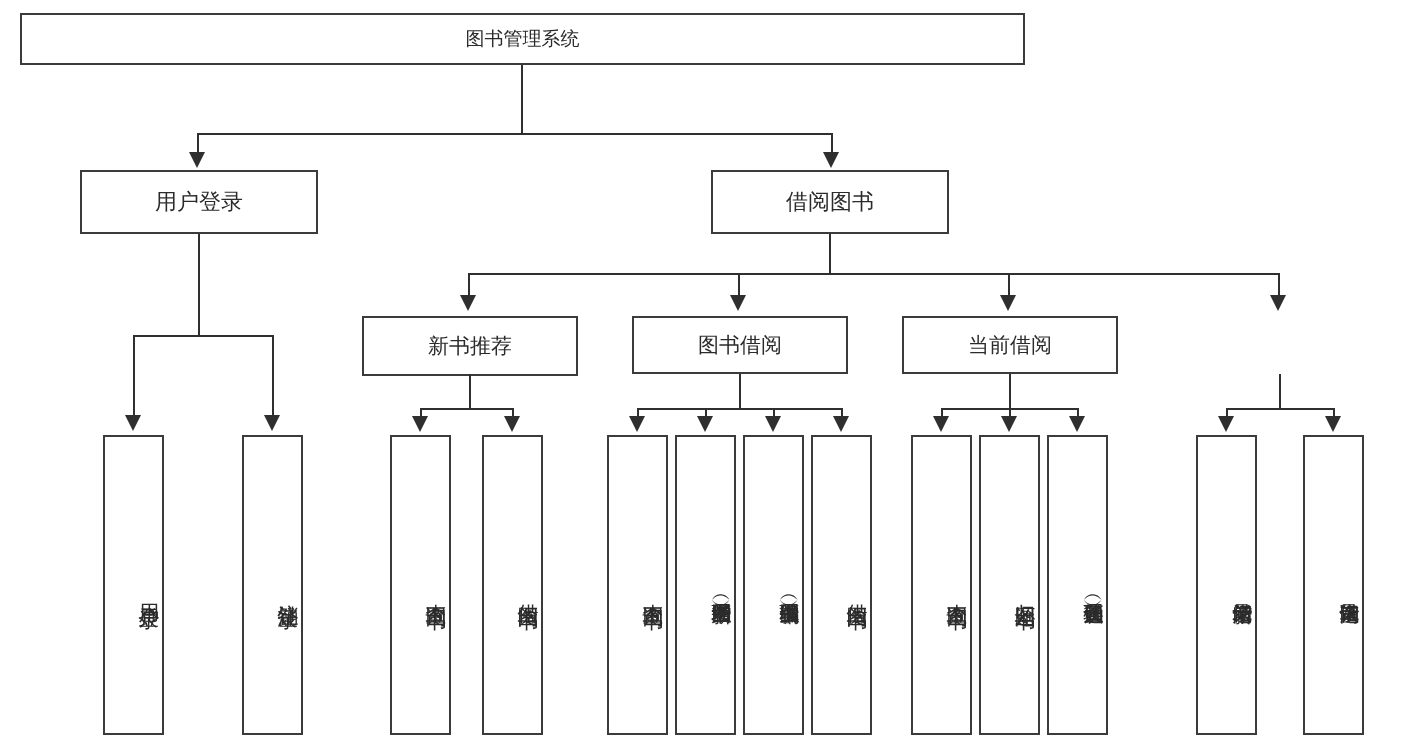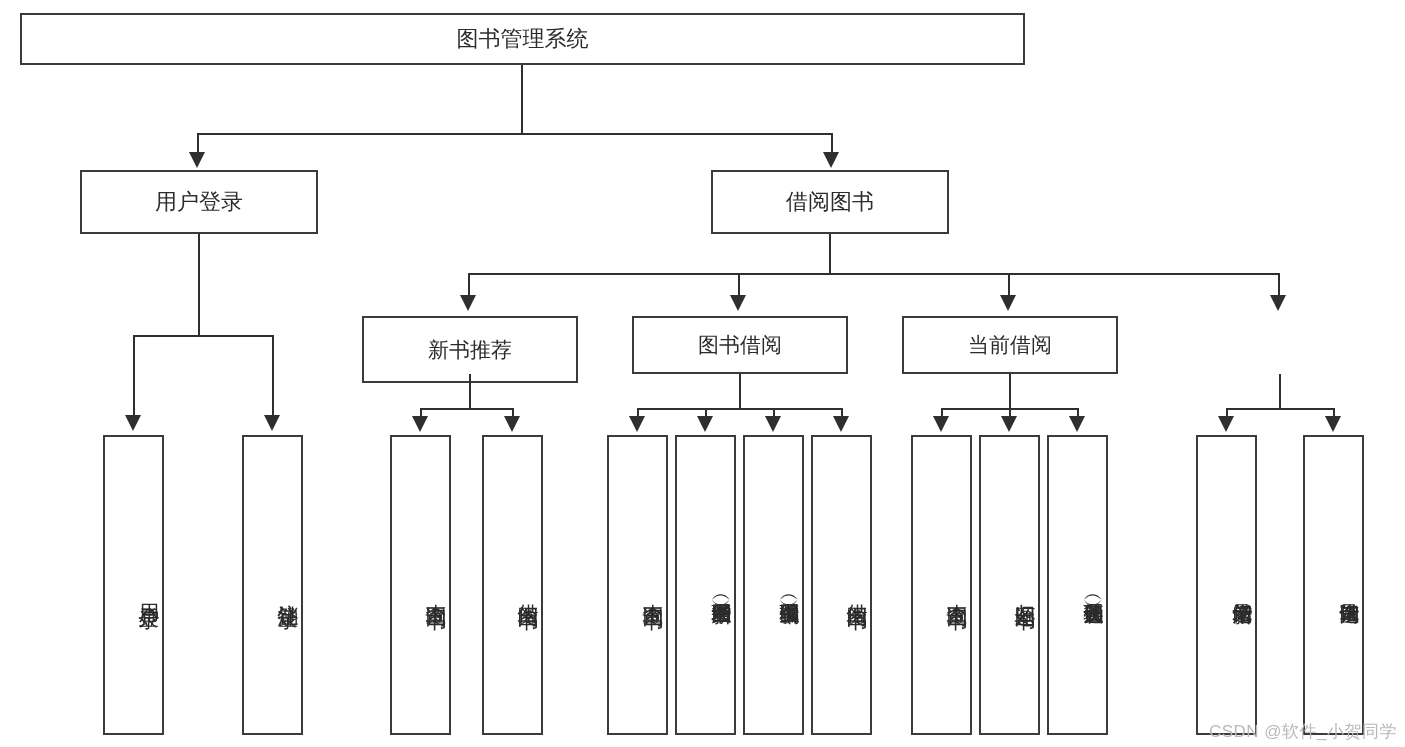--- a/index.html
+++ b/index.html
@@ -26,21 +26,21 @@
     background: #ffffff;
     border: 2px solid #3b3b3b;
     display: flex;
     align-items: center;
     justify-content: center;
     text-align: center;
     color: #2b2b2b;
     line-height: 1.22;
   }
   .node.root {
-    font-size: 22px;
+    font-size: 19px;
   }
   .node.level2 {
     font-size: 22px;
   }
   .node.level3 {
     font-size: 21px;
   }
   .node.leaf {
     font-size: 21px;
     writing-mode: vertical-rl;
@@ -116,21 +116,21 @@
   <div class="hline" style="left:468px; top:273px; width:812px;"></div>
   <div class="vline" style="left:468px; top:273px; height:25px;"></div>
   <div class="arrow" style="left:460px; top:295px;"></div>
   <div class="vline" style="left:738px; top:273px; height:25px;"></div>
   <div class="arrow" style="left:730px; top:295px;"></div>
   <div class="vline" style="left:1008px; top:273px; height:25px;"></div>
   <div class="arrow" style="left:1000px; top:295px;"></div>
   <div class="vline" style="left:1278px; top:273px; height:25px;"></div>
   <div class="arrow" style="left:1270px; top:295px;"></div>
 
-  <div class="node level3" style="left:362px; top:316px; width:216px; height:67px;">
+  <div class="node level3" style="left:362px; top:316px; width:216px; height:60px;">
     <span>新书推荐</span>
   </div>
   <div class="node level3" style="left:902px; top:316px; width:216px; height:58px;">
     <span>当前借阅</span>
   </div>
   <div class="node level3" style="left:632px; top:316px; width:216px; height:58px;">
     <span>图书借阅</span>
   </div>
 
   <div class="vline" style="left:469px; top:374px; height:34px;"></div>
@@ -204,15 +204,14 @@
     <span>确认归还（管理员）</span>
   </div>
 
   <div class="node leaf tall-text" style="left:1196px; top:435px; width:61px; height:300px;">
     <span>新增借阅记录</span>
   </div>
   <div class="node leaf tall-text" style="left:1303px; top:435px; width:61px; height:300px;">
     <span>查询借阅记录</span>
   </div>
 
-  <div id="watermark">CSDN @软件_小贺同学</div>
 
 </div>
 
 </body></html>

